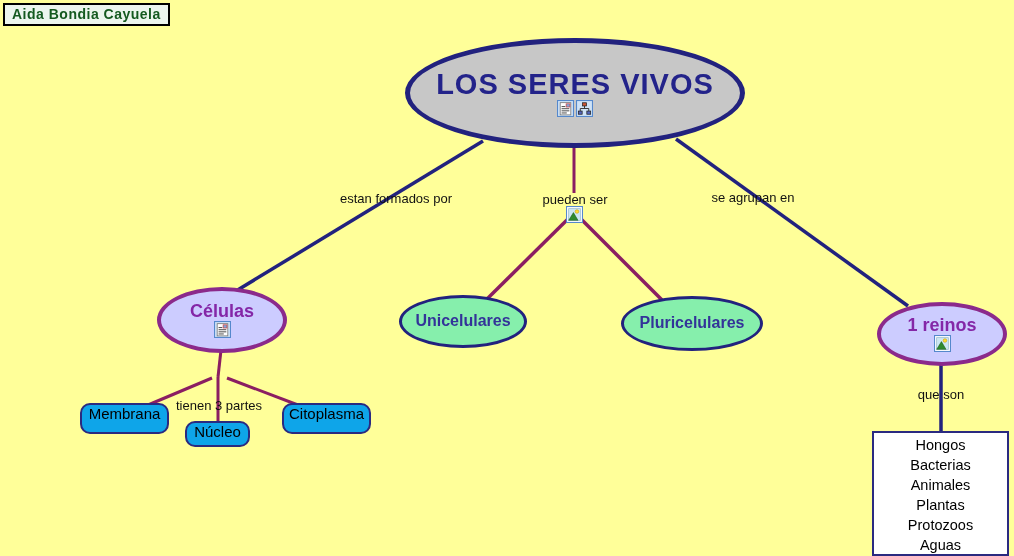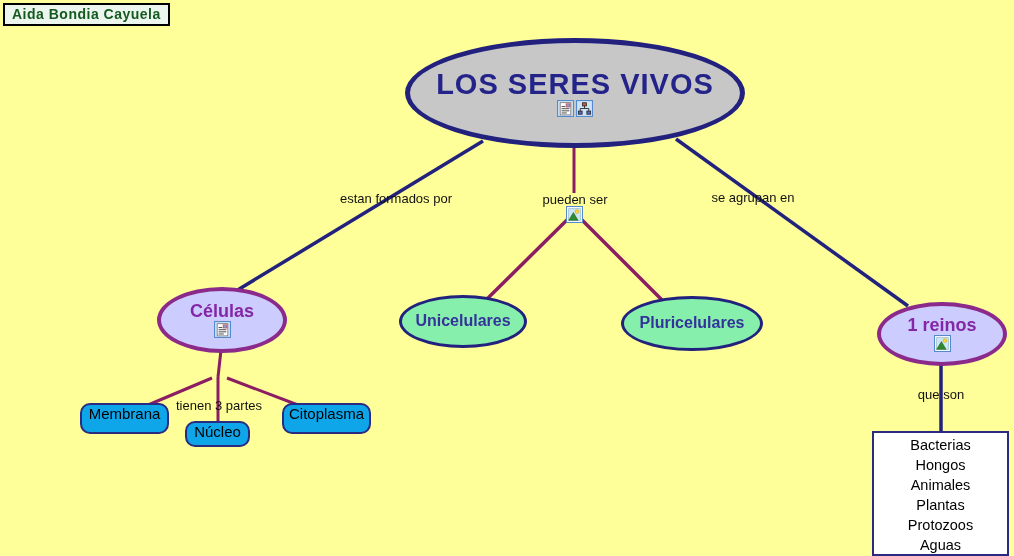--- a/index.html
+++ b/index.html
@@ -178,21 +178,21 @@
     <span>Membrana</span>
   </div>
   <div class="part-box box-nucleo">
     <span>Núcleo</span>
   </div>
   <div class="part-box box-citoplasma">
     <span>Citoplasma</span>
   </div>
 
   <div class="list-box">
+    <div>Hongos</div>
     <div>Bacterias</div>
-    <div>Hongos</div>
     <div>Animales</div>
     <div>Plantas</div>
     <div>Protozoos</div>
     <div>Aguas</div>
   </div>
 
 </div>
 
 </body></html>

